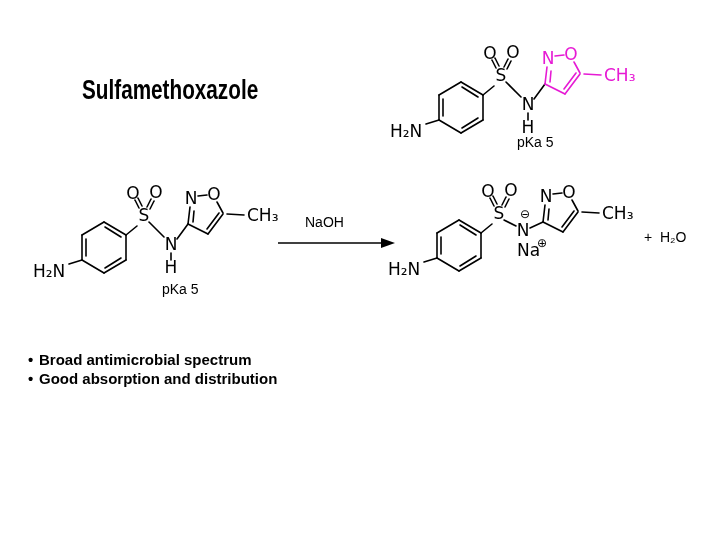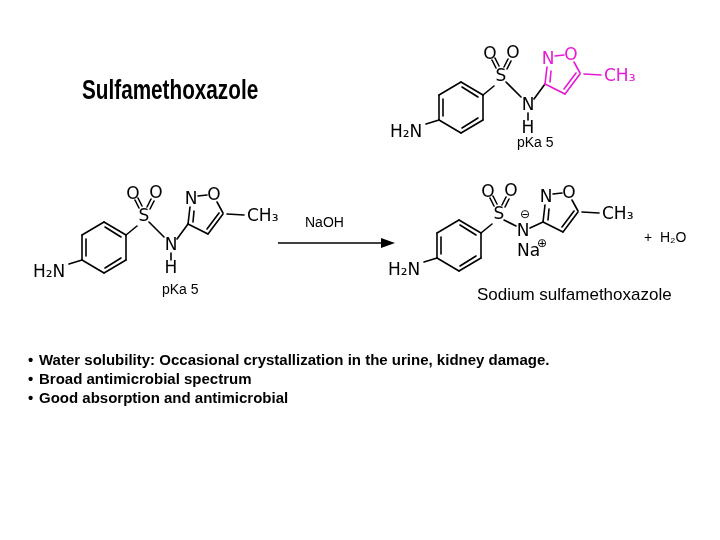--- a/index.html
+++ b/index.html
@@ -146,27 +146,23 @@
       <text x="119" y="41" fill="#000000" font-size="17" text-anchor="middle">S</text>
       <text x="143" y="58" fill="#000000" font-size="17" text-anchor="middle">N</text>
       <text x="145" y="40" fill="#000000" font-size="12" text-anchor="middle">⊖</text>
       <text x="137" y="78" fill="#000000" font-size="17" text-anchor="start">Na</text>
       <text x="162" y="69" fill="#000000" font-size="12" text-anchor="middle">⊕</text>
       <text x="166" y="24" fill="#000000" font-size="17" text-anchor="middle">N</text>
       <text x="189" y="20" fill="#000000" font-size="17" text-anchor="middle">O</text>
       <text x="222" y="41" fill="#000000" font-size="17" text-anchor="start">CH₃</text>
     </svg>
   <div class="lbl" style="left:644px;top:229px">+  H₂O</div>
-  <div class="lbl small" style="left:477px;top:285px">Sodium sulfamethoxazole</div>
 
   <div class="bullets">
-    <div class="bl">
-      <span class="mk">•</span><span>Water solubility: Occasional crystallization in the urine, kidney damage.</span>
-    </div>
     <div class="bl">
       <span class="mk">•</span><span>Broad antimicrobial spectrum</span>
     </div>
     <div class="bl">
-      <span class="mk">•</span><span>Good absorption and antimicrobial</span>
+      <span class="mk">•</span><span>Good absorption and distribution</span>
     </div>
   </div>
 
 </div>
 
 </body></html>

